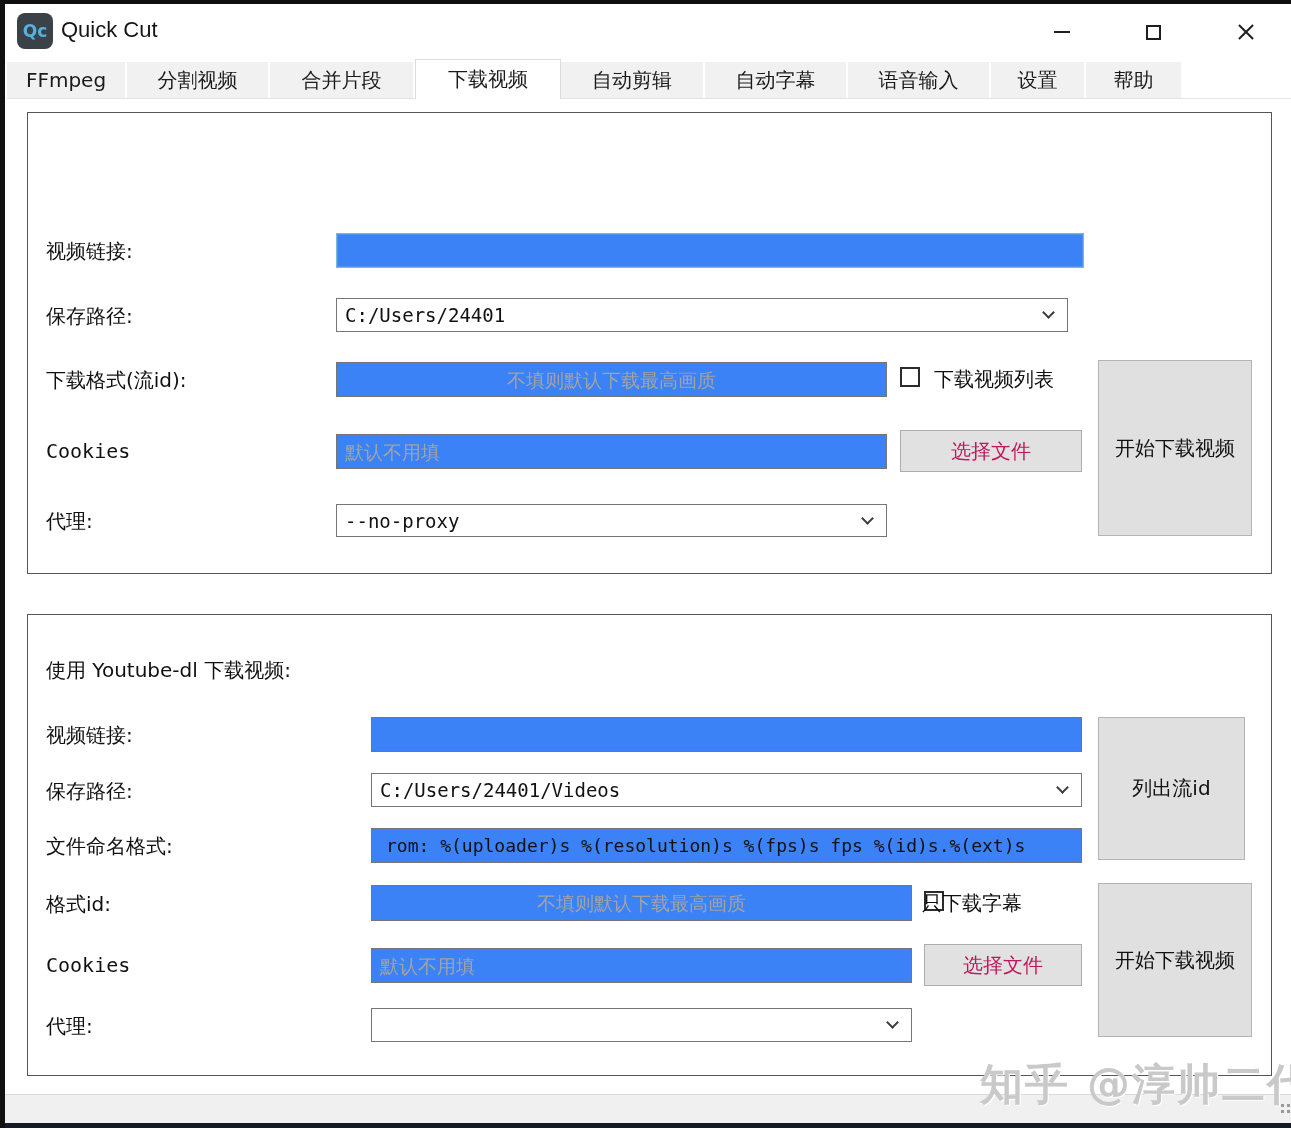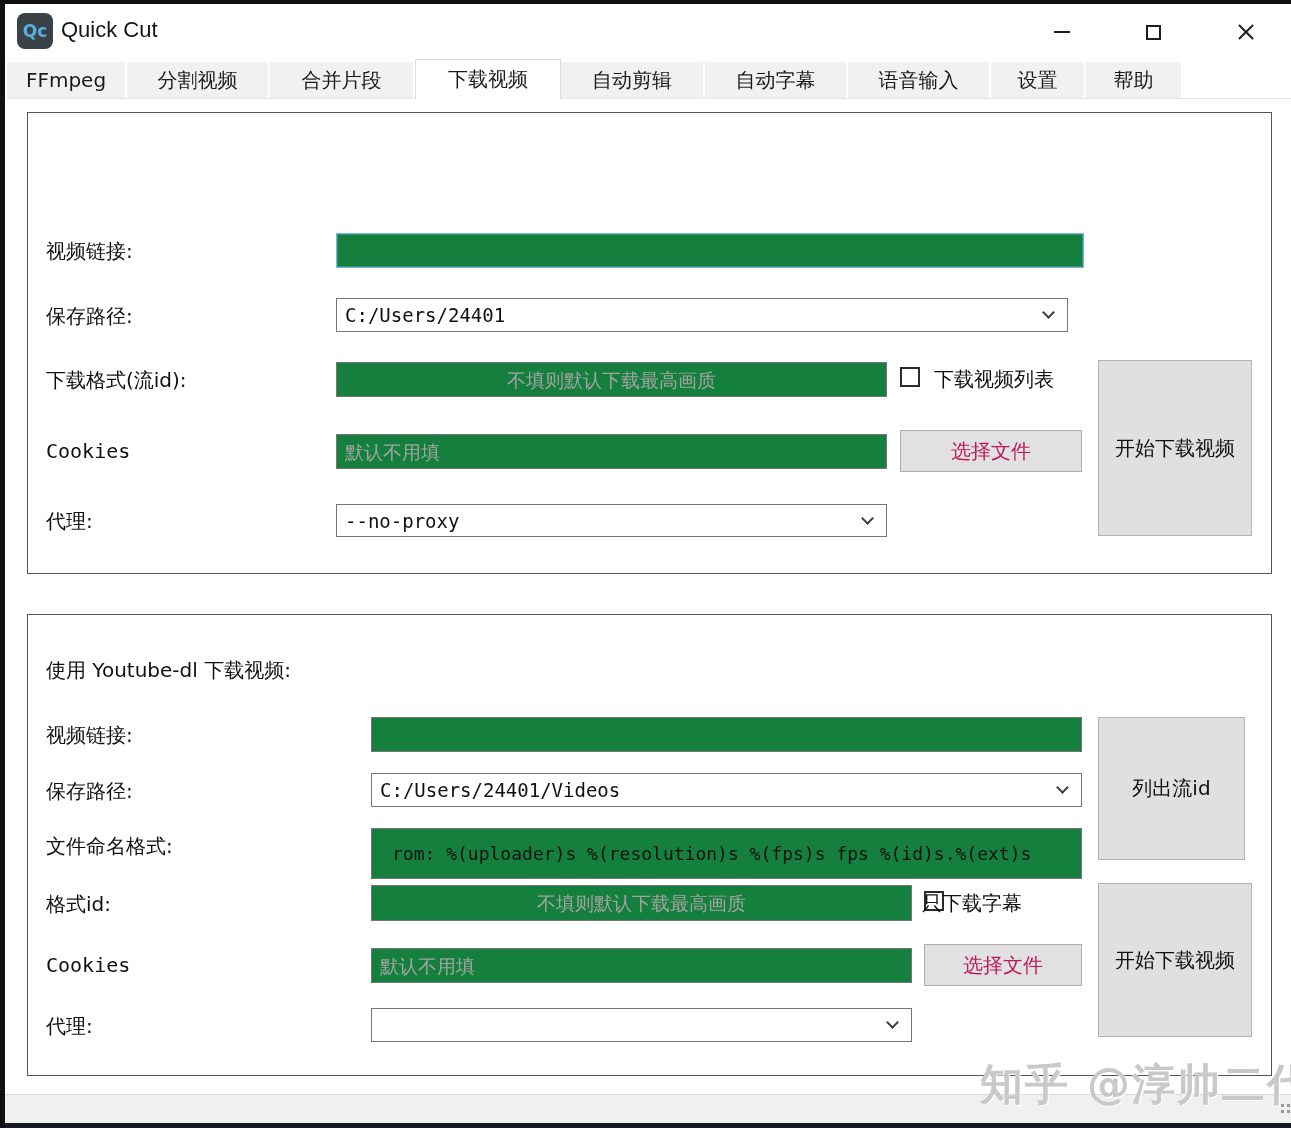--- a/index.html
+++ b/index.html
@@ -36,21 +36,21 @@
     border:1px solid #dcdcdc; border-bottom:none;
   }
   
   .groupbox { position:absolute; left:22px; width:1245px; height:462px; border:1px solid #565656; background:#fff; }
   #gb1 { top:108px; }
   #gb2 { top:610px; }
   .sect-title { position:absolute; font-size:20px; color:#101010; }
   .lbl { position:absolute; font-size:20px; color:#101010; white-space:nowrap; }
   .mono { font-family:"DejaVu Sans Mono", monospace; }
   .inp {
-    position:absolute; border:1px solid #767676; background:#15803d;
+    position:absolute; border:1px solid #767676; background:#3b82f6;
     font-size:19px; color:#111; padding:0 8px; font-family:"DejaVu Sans Mono", monospace;
   }
   .inp::placeholder { color:#a3a3a3; font-family:"DejaVu Sans", sans-serif; }
   .inp.focus { border:1px solid #79b7da; box-shadow:0 0 0 1px rgba(121,183,218,.35) inset; }
   .inp.center { text-align:center; }
   .combo {
     position:absolute; border:1px solid #767676; background:#fff; cursor:pointer;
     font-size:19px; color:#111; display:flex; align-items:center; padding:0 30px 0 8px;
   }
   .combo .val { font-family:"DejaVu Sans Mono", monospace; white-space:nowrap; overflow:hidden; }
@@ -146,21 +146,21 @@
     <div class="lbl" style="left:18px; top:107px;">视频链接:</div>
     <input class="inp" style="left: 343px; top: 102px; width: 711px; height: 35px;" type="text" value="">
 
     <div class="lbl" style="left:18px; top:163px;">保存路径:</div>
     <div class="combo" style="left:343px; top:158px; width:711px; height:34px;">
       <span class="val">C:/Users/24401/Videos</span>
       <span class="chev"></span>
     </div>
 
     <div class="lbl" style="left:18px; top:218px;">文件命名格式:</div>
-    <input class="inp" style="left: 343px; top: 213px; width: 711px; height: 51px; padding: 0px 20px; font-size: 18px;" type="text" value="rom: %(uploader)s %(resolution)s %(fps)s fps %(id)s.%(ext)s">
+    <input class="inp" style="left: 343px; top: 213px; width: 711px; height: 35px; padding: 0px 14px; font-size: 18px;" type="text" value="rom: %(uploader)s %(resolution)s %(fps)s fps %(id)s.%(ext)s">
 
     <div class="lbl" style="left:18px; top:276px;">格式id:</div>
     <input class="inp center" style="left: 343px; top: 270px; width: 541px; height: 36px;" type="text" placeholder="不填则默认下载最高画质">
     <span class="checkbox" style="left:896px; top:276px;"></span>
     <div class="lbl" style="left:894px; top:275px;">只下载字幕</div>
 
     <div class="lbl mono" style="left:18px; top:338px;">Cookies</div>
     <input class="inp" style="left: 343px; top: 333px; width: 541px; height: 35px;" type="text" placeholder="默认不用填">
     <button class="btn" style="left:896px; top:329px; width:158px; height:42px;">选择文件</button>
 

